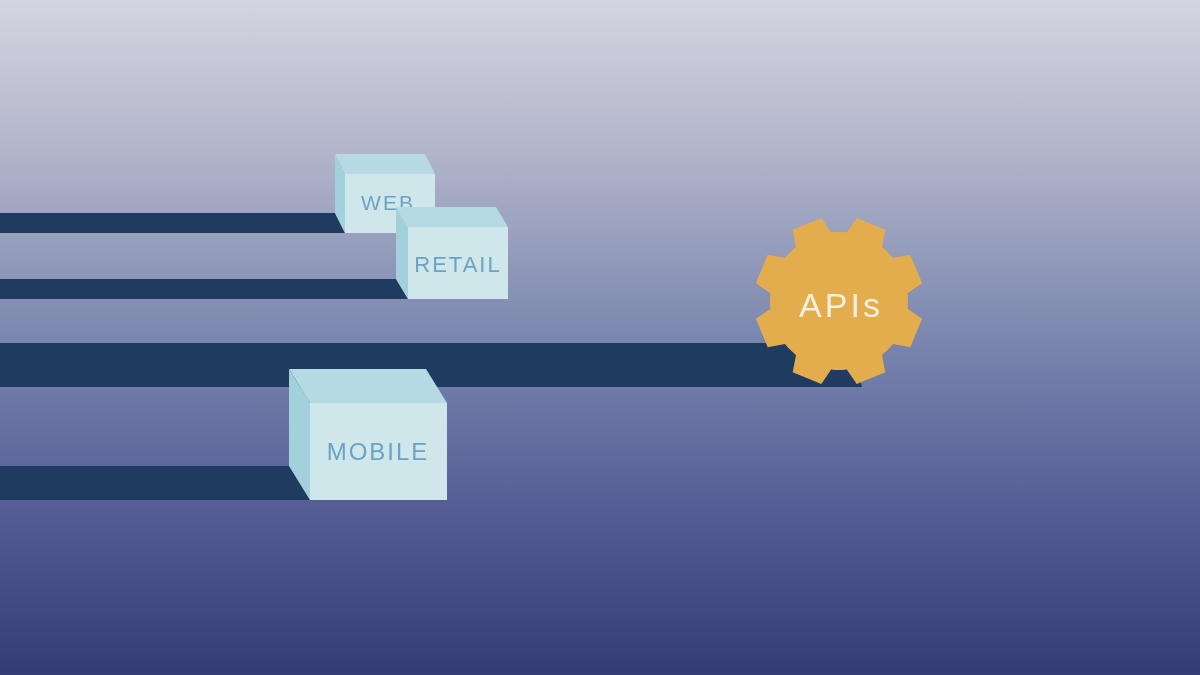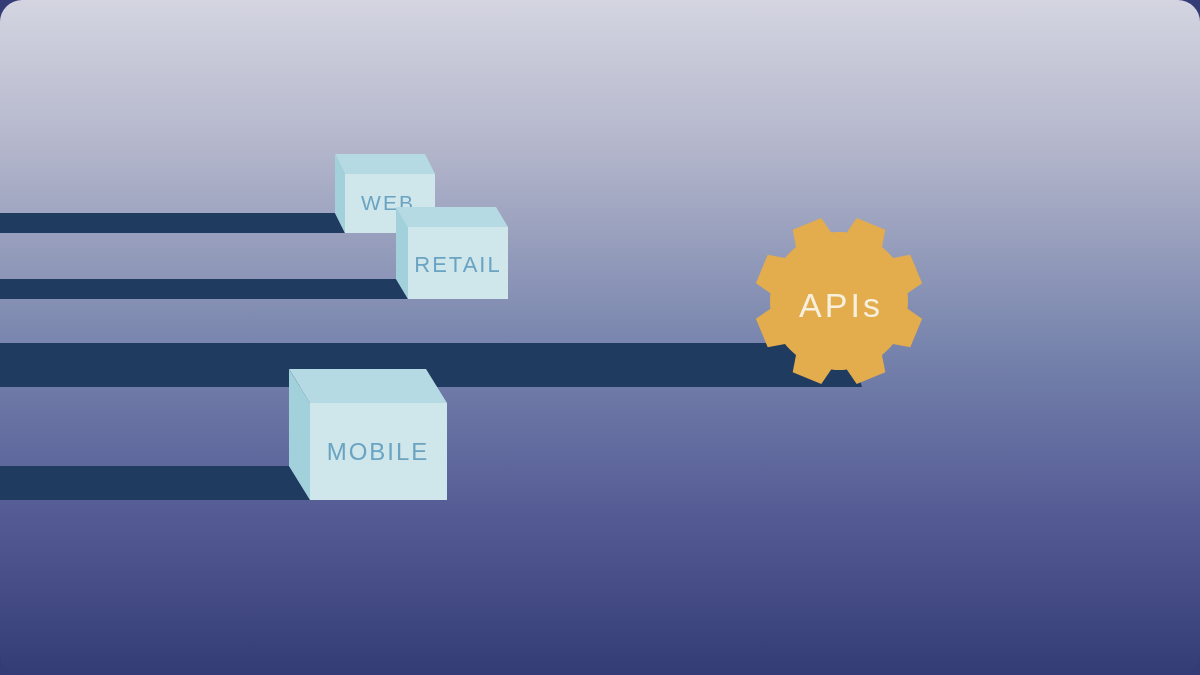--- a/index.html
+++ b/index.html
@@ -1,16 +1,16 @@
 <!DOCTYPE html>
 <html><head>
 <meta charset="utf-8">
 <style>
   html,body{margin:0;padding:0;background:#343C76;}
-  #stage{width:1200px;height:675px;overflow:hidden;border-radius:22px;}
+  #stage{width:1200px;height:675px;overflow:hidden;}
   .box-label{
     font-family:"Liberation Sans",sans-serif;
     font-weight:300;
     letter-spacing:2px;
     text-anchor:middle;
     dominant-baseline:central;
   }
   .gear-label{
     font-family:"Liberation Sans",sans-serif;
     font-weight:300;

